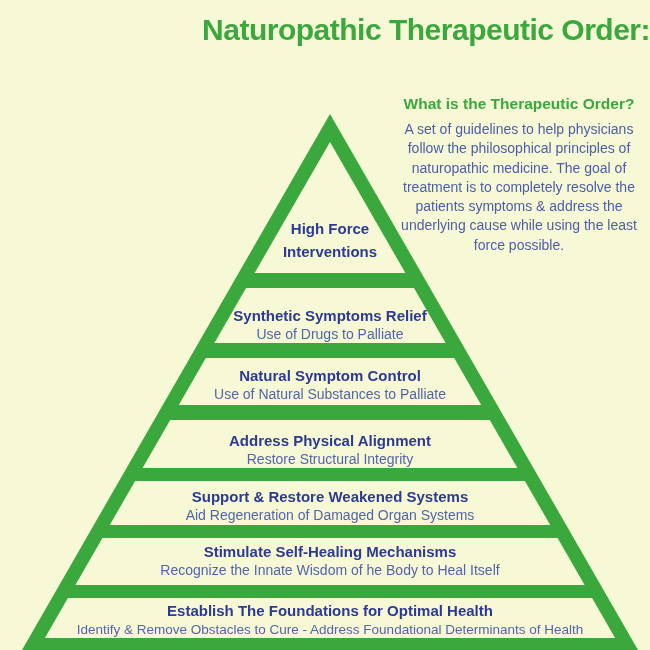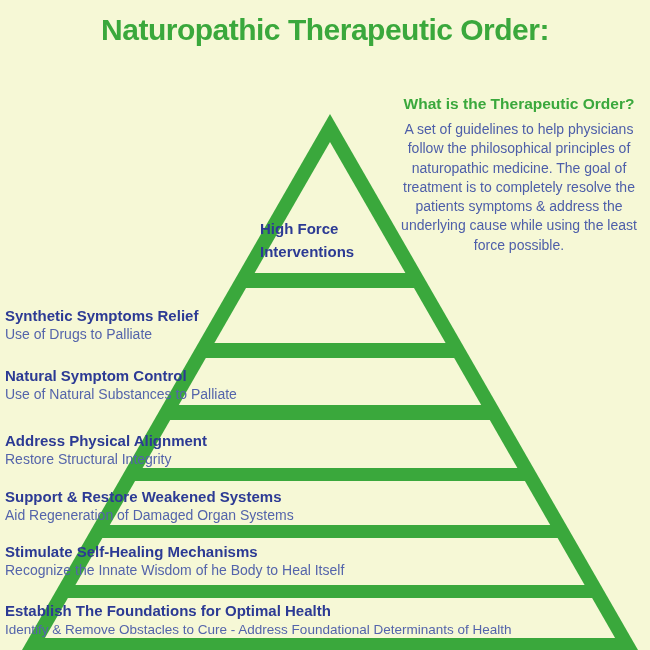--- a/index.html
+++ b/index.html
@@ -14,21 +14,21 @@
   html,body{margin:0;padding:0;}
   .page{
     position:relative;
     width:650px;height:650px;
     background:var(--bg);
     overflow:hidden;
     font-family:"Liberation Sans", sans-serif;
   }
   .title-block{
     position:absolute;top:8px;left:0;width:650px;
-    text-align:center;
+    text-align:right;
   }
   .title-line1{
     font-size:30px;font-weight:bold;color:var(--title-green);
     line-height:44px;letter-spacing:-0.5px;
   }
   .title-line2{
     font-size:29px;font-weight:bold;color:var(--title-blue);
     line-height:32px;letter-spacing:-0.5px;
   }
   .pyramid-svg{position:absolute;left:0;top:0;}
@@ -40,21 +40,21 @@
   }
   .side-heading{
     font-size:15.5px;font-weight:bold;color:var(--title-green);
     line-height:20px;margin-bottom:6px;
   }
   .side-body{
     font-size:14px;color:var(--para-slate);
     line-height:19.3px;
   }
   .lvl{
-    position:absolute;left:5px;width:650px;text-align:left;
+    position:absolute;left:5px;width:650px;text-align:center;
   }
   .lvl-heading{
     font-size:15px;font-weight:bold;color:var(--heading-navy);
     line-height:19px;
   }
   .lvl-sub{
     font-size:14px;color:var(--sub-slate);
     line-height:19px;
   }
   .lvl-1{left:260px;width:140px;}

